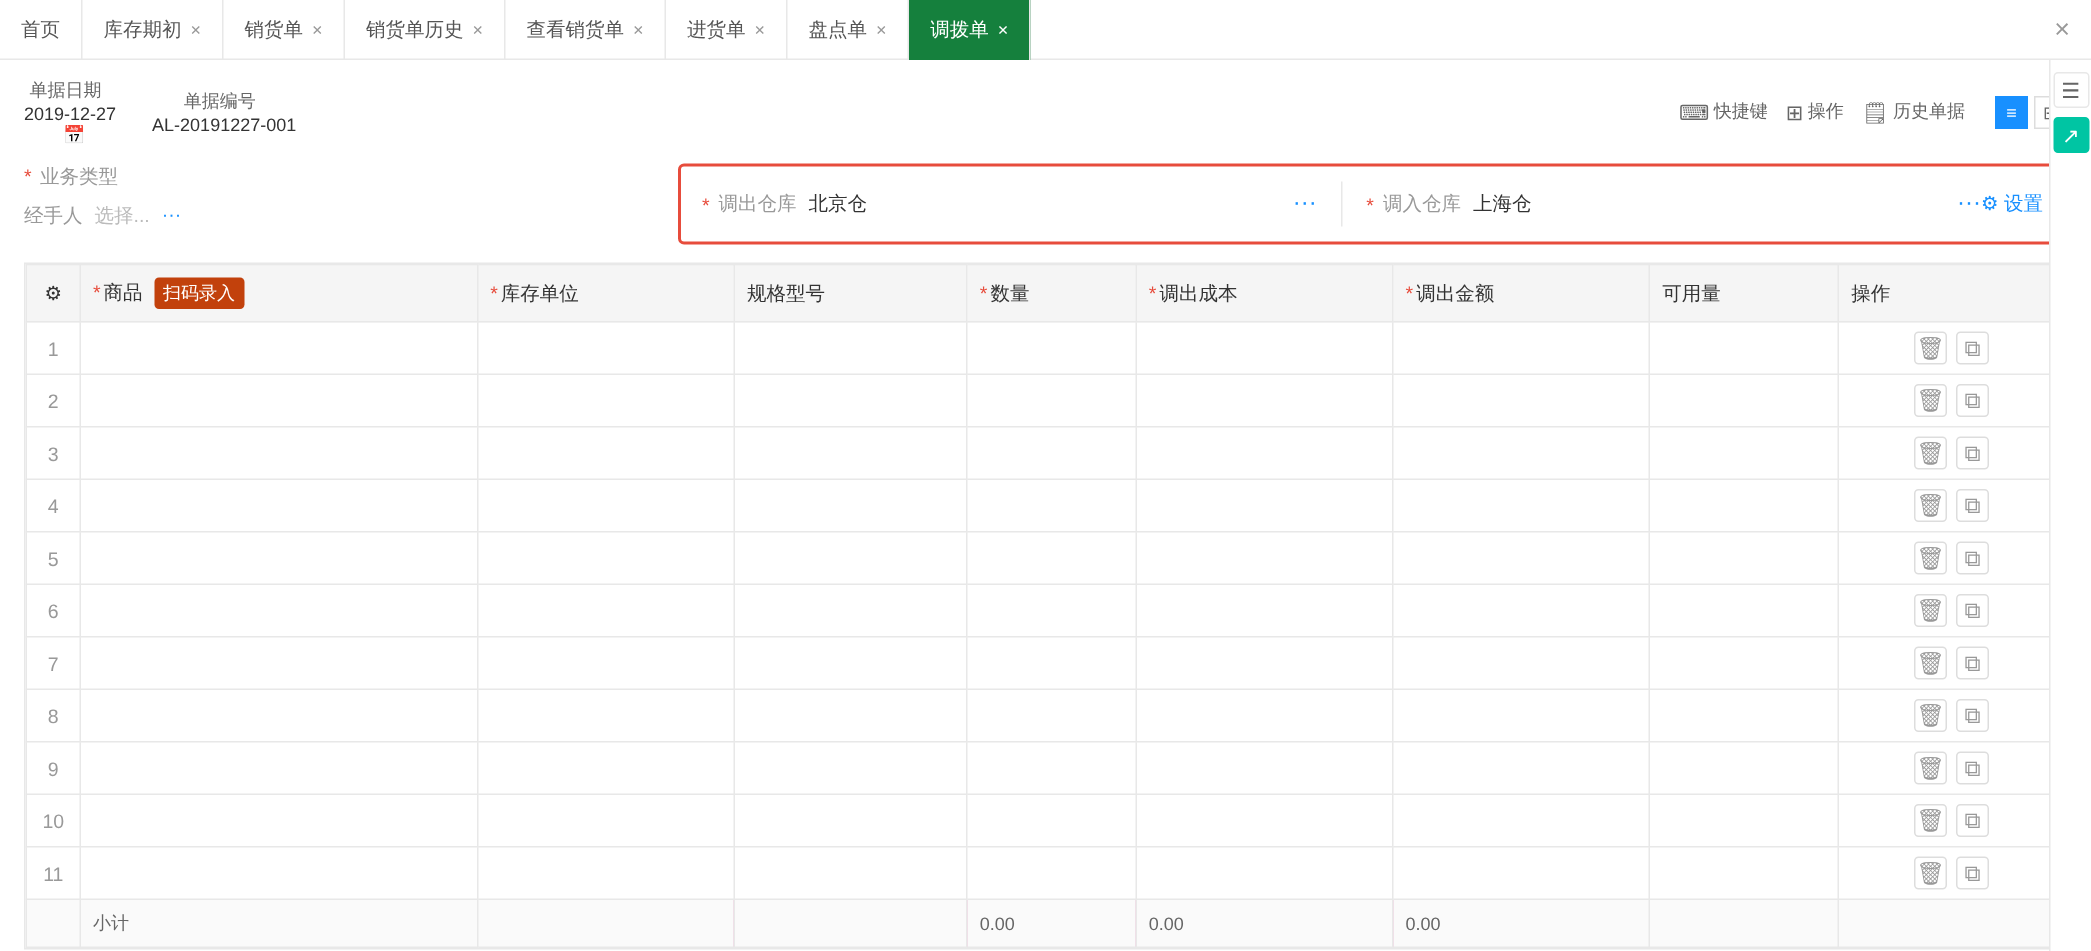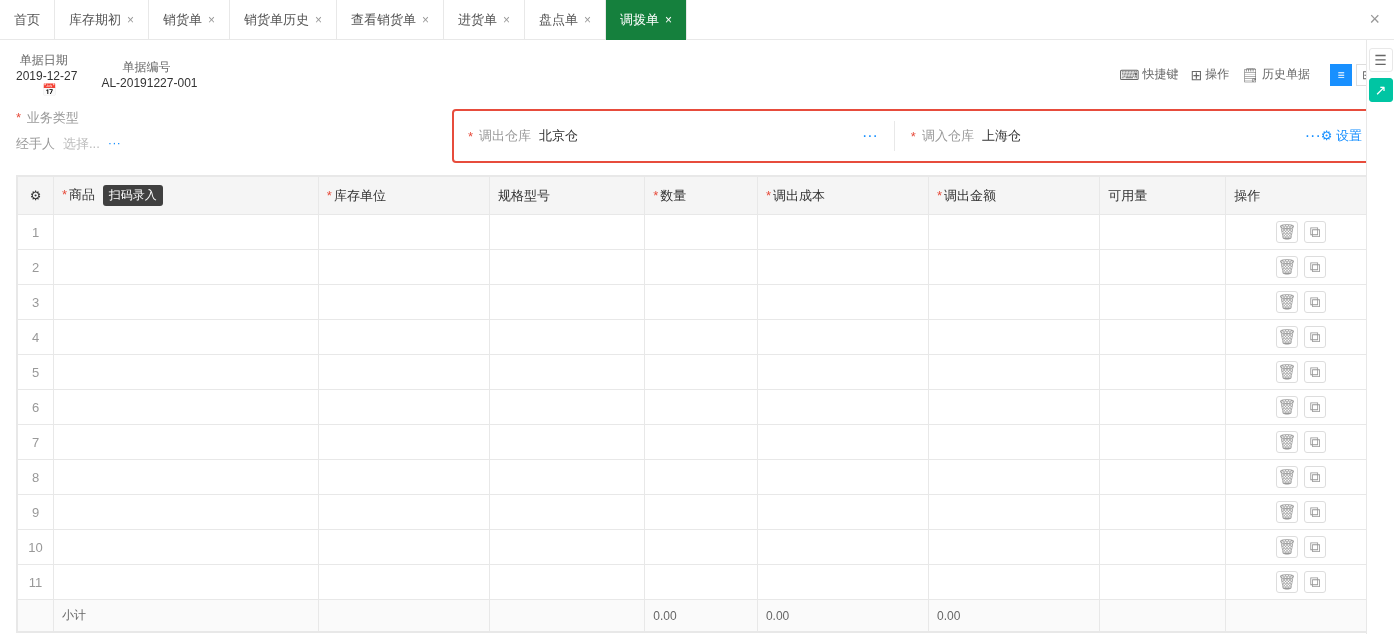--- a/index.html
+++ b/index.html
@@ -241,21 +241,21 @@
     }
 
     
     .gear-col {
       width: 36px;
       text-align: center;
     }
 
     
     .scan-btn {
-      background: #404040;
+      background: #c2410c;
       color: #fff;
       border: none;
       border-radius: 3px;
       padding: 2px 6px;
       font-size: 12px;
       cursor: pointer;
       margin-left: 4px;
     }
 
     

